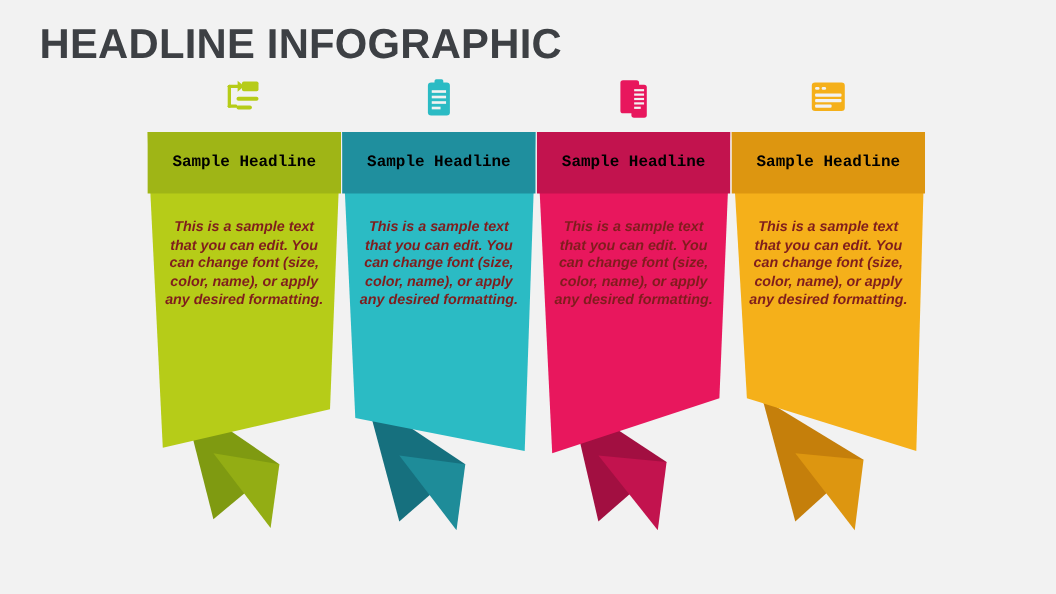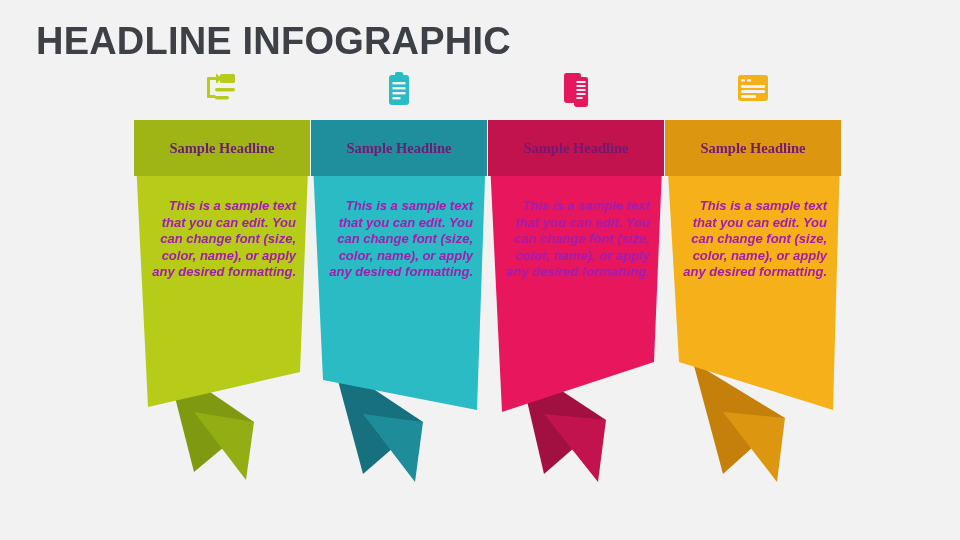--- a/index.html
+++ b/index.html
@@ -53,34 +53,34 @@
     top: 58px;
     width: 176px;
     height: 56px;
     display: flex;
     align-items: center;
     justify-content: center;
   }
   .head-band span {
     font-size: 14.5px;
     font-weight: bold;
-    color: #701a75;
-    font-family: Liberation Serif, serif;
+    color: #000000;
+    font-family: Liberation Mono, monospace;
   }
   .body-text {
     position: absolute;
     left: 14px;
     top: 136px;
     width: 148px;
-    text-align: right;
+    text-align: center;
     font-size: 13px;
     line-height: 16.6px;
     font-style: italic;
     font-weight: bold;
-    color: #a21caf;
+    color: #7f1d1d;
     font-family: "Liberation Sans", sans-serif;
   }
   .shape-svg {
     position: absolute;
     left: 0;
     top: 0;
     width: 176px;
     height: 440px;
   }
   .tail-svg {

